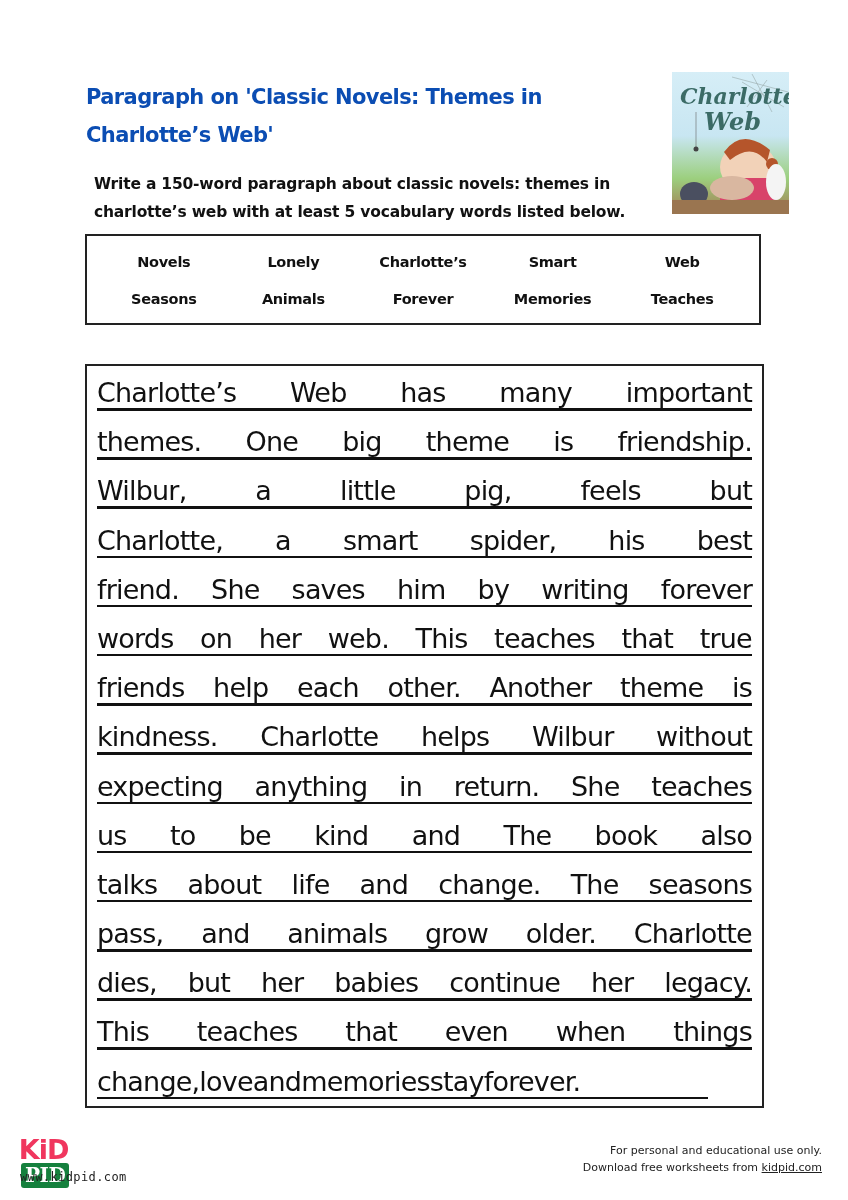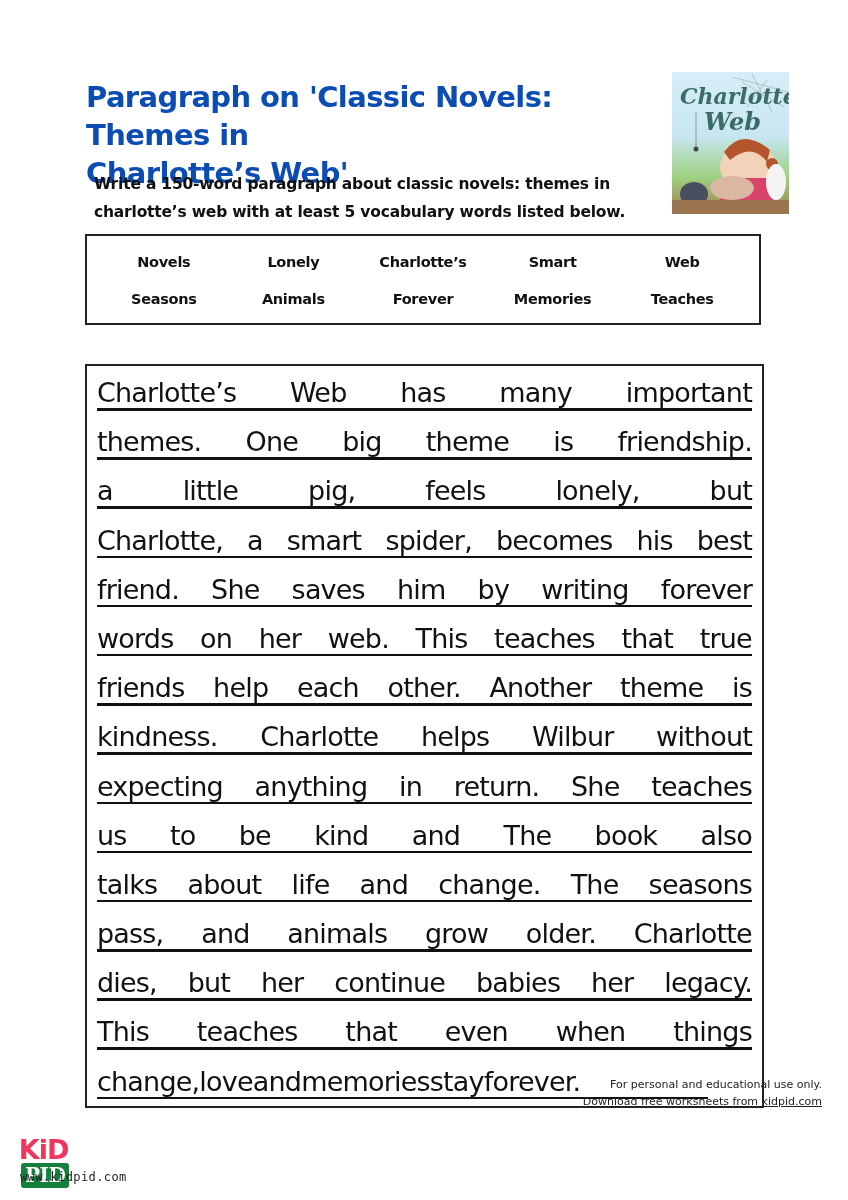--- a/index.html
+++ b/index.html
@@ -1,21 +1,21 @@
 <!DOCTYPE html>
 <html><head>
   <meta charset="utf-8">
   <style>
     html, body { margin: 0; padding: 0; background: #ffffff; }
     body { width: 848px; height: 1200px; position: relative; overflow: hidden; font-family: "Liberation Sans", sans-serif; color: #111; }
 
     .title {
       position: absolute; left: 86px; top: 78px; width: 560px;
       font-family: "DejaVu Sans", sans-serif; font-weight: bold;
-      font-size: 29px; line-height: 38px; color: #0b4db3;
+      font-size: 21px; line-height: 38px; color: #0b4db3;
       letter-spacing: -0.6px; margin: 0;
     }
     .instructions {
       position: absolute; left: 86px; top: 162px; width: 580px;
       font-family: "DejaVu Sans", sans-serif; font-weight: bold;
       font-size: 15.5px; line-height: 28px; color: #111;
       letter-spacing: -0.2px; margin: 8px;
     }
     .cover {
       position: absolute; left: 672px; top: 72px; width: 117px; height: 142px;
@@ -68,21 +68,21 @@
       margin-left: 3px; background: #15803d; color: #fff;
       font-family: "DejaVu Serif", serif; font-weight: bold; font-size: 20px;
       padding: 0 4px; border-radius: 3px; line-height: 25px; letter-spacing: -0.5px;
     }
     .logo-url {
       position: absolute; left: 20px; top: 1170px;
       font-family: "DejaVu Sans Mono", monospace; font-size: 12px; color: #222;
       letter-spacing: 0.4px;
     }
     .footer-note {
-      position: absolute; right: 26px; top: 1076px; text-align: right;
+      position: absolute; right: 26px; top: 1142px; text-align: right;
       font-family: "DejaVu Sans", sans-serif; font-size: 11px; line-height: 17px; color: #222;
     }
     .footer-note a { color: #222; text-decoration: underline; }
   </style>
 </head>
 <body>
 
 <h1 class="title">
   <span>Paragraph on 'Classic Novels: Themes in</span><br>
   <span>Charlotte’s Web'</span>
@@ -134,33 +134,32 @@
     </div>
   <div class="para-line">
       <span>themes.</span>
       <span>One</span>
       <span>big</span>
       <span>theme</span>
       <span>is</span>
       <span>friendship.</span>
     </div>
   <div class="para-line">
+      <span>Wilbur,</span>
       <span>a</span>
       <span>little</span>
       <span>pig,</span>
       <span>feels</span>
-      <span>lonely,</span>
       <span>but</span>
     </div>
   <div class="para-line">
       <span>Charlotte,</span>
       <span>a</span>
       <span>smart</span>
       <span>spider,</span>
-      <span>becomes</span>
       <span>his</span>
       <span>best</span>
     </div>
   <div class="para-line">
       <span>friend.</span>
       <span>She</span>
       <span>saves</span>
       <span>him</span>
       <span>by</span>
       <span>writing</span>
@@ -224,22 +223,22 @@
       <span>and</span>
       <span>animals</span>
       <span>grow</span>
       <span>older.</span>
       <span>Charlotte</span>
     </div>
   <div class="para-line">
       <span>dies,</span>
       <span>but</span>
       <span>her</span>
+      <span>babies</span>
       <span>continue</span>
-      <span>babies</span>
       <span>her</span>
       <span>legacy.</span>
     </div>
   <div class="para-line">
       <span>This</span>
       <span>teaches</span>
       <span>that</span>
       <span>even</span>
       <span>when</span>
       <span>things</span>

